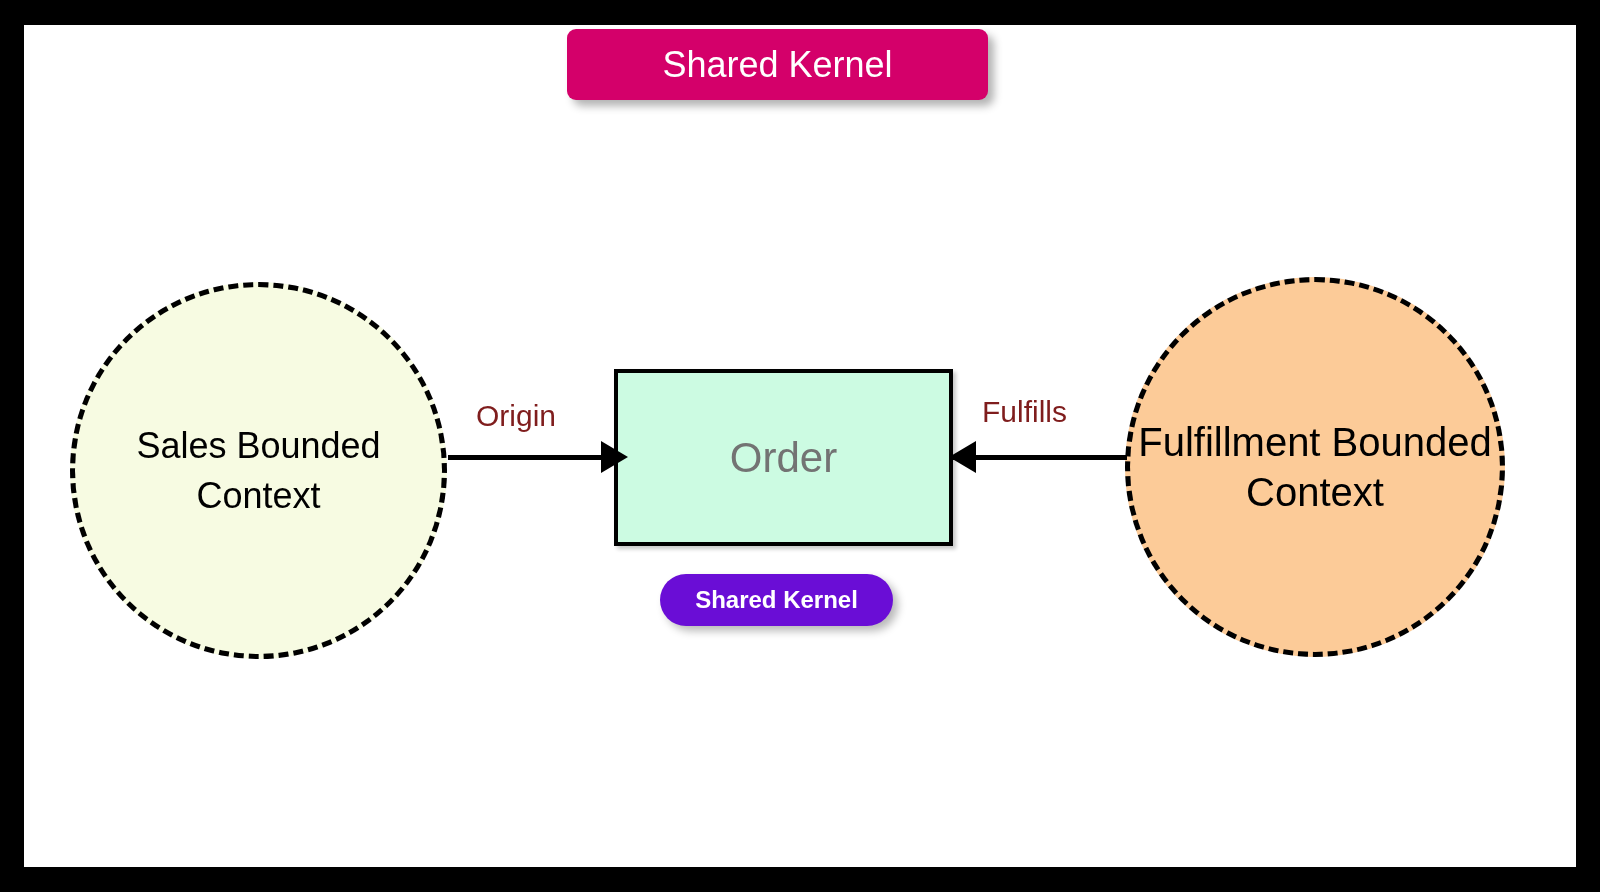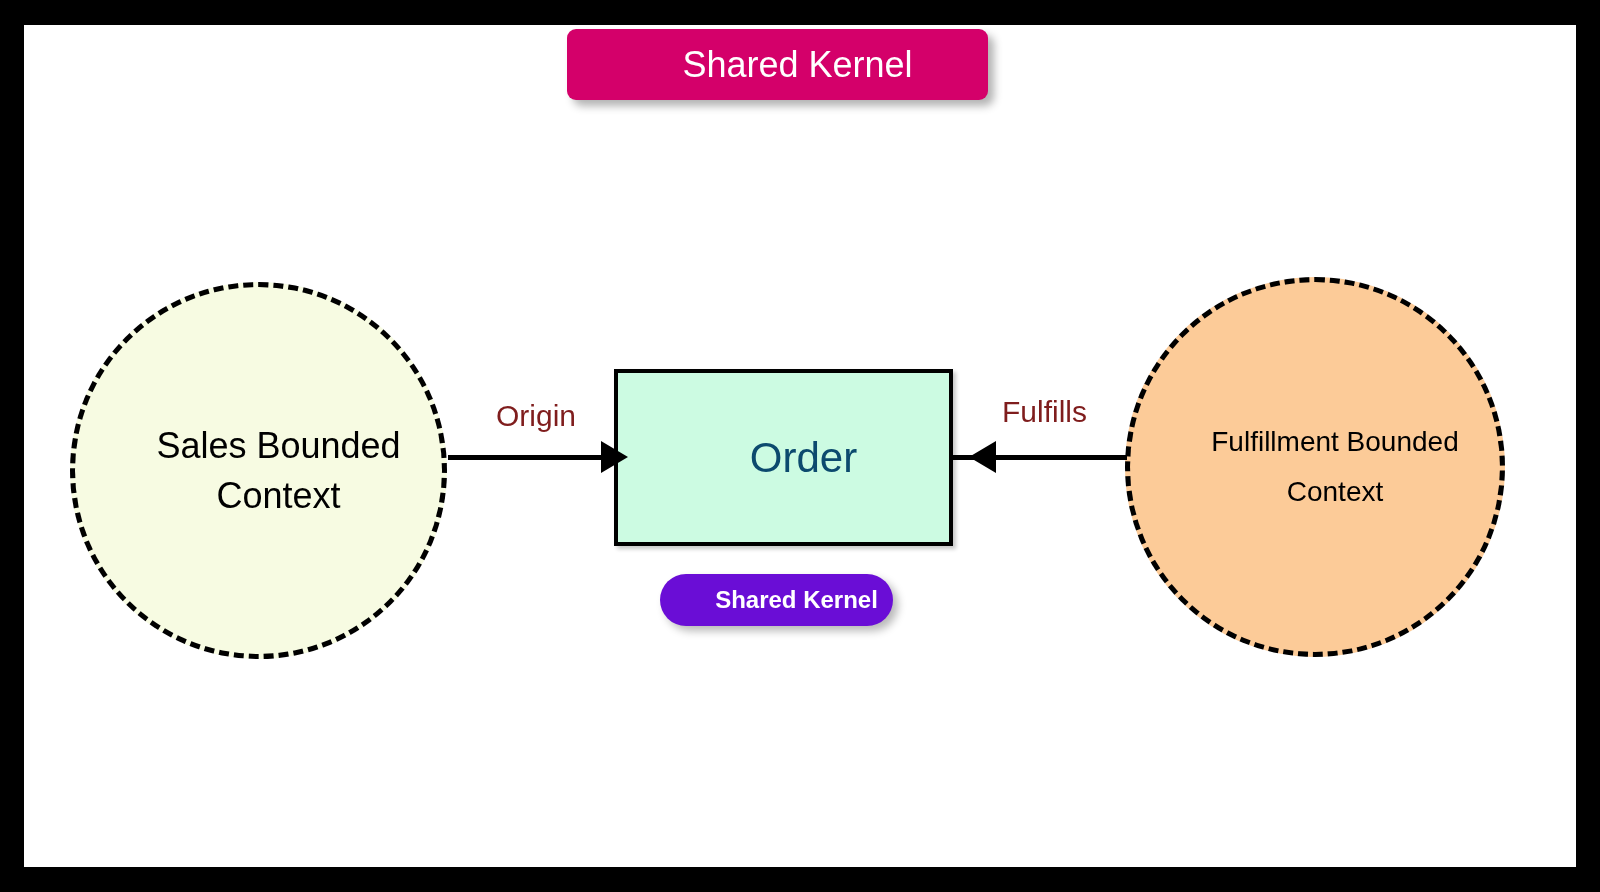--- a/index.html
+++ b/index.html
@@ -1,15 +1,15 @@
 <!DOCTYPE html>
 <html><head>
 <meta charset="utf-8">
 <style>
-  * { box-sizing: border-box; padding-left: 20px; }
+  * { box-sizing: border-box; }
   html, body {
     margin: 0; padding: 0;
     background: #000000;
     width: 1600px; height: 892px;
     overflow: hidden;
     font-family: "Liberation Sans", sans-serif;
   }
 
   #frame {
     position: absolute;
@@ -85,21 +85,21 @@
   }
 
   #circle-fulfillment {
     left: 1101px;
     top: 252px;
     width: 380px;
     height: 380px;
     background: #fccb98;
   }
   #circle-fulfillment .ctx-label {
-    font-size: 28px;
+    font-size: 40px;
     line-height: 50px;
     color: #000000;
     width: 420px;
     position: relative;
     left: 0px;
   }
 
   
   #order-box {
     position: absolute;
@@ -109,21 +109,21 @@
     height: 177px;
     background: #ccfbe2;
     border: 4px solid #000000;
     display: flex;
     align-items: center;
     justify-content: center;
     box-shadow: 3px 3px 4px rgba(0,0,0,0.22);
   }
   #order-box .box-label {
     font-size: 42px;
-    color: #0c4a6e;
+    color: #737373;
   }
 
   
   .edge {
     position: absolute;
     height: 5px;
     background: #000000;
   }
   #edge-origin {
     left: 424px;

